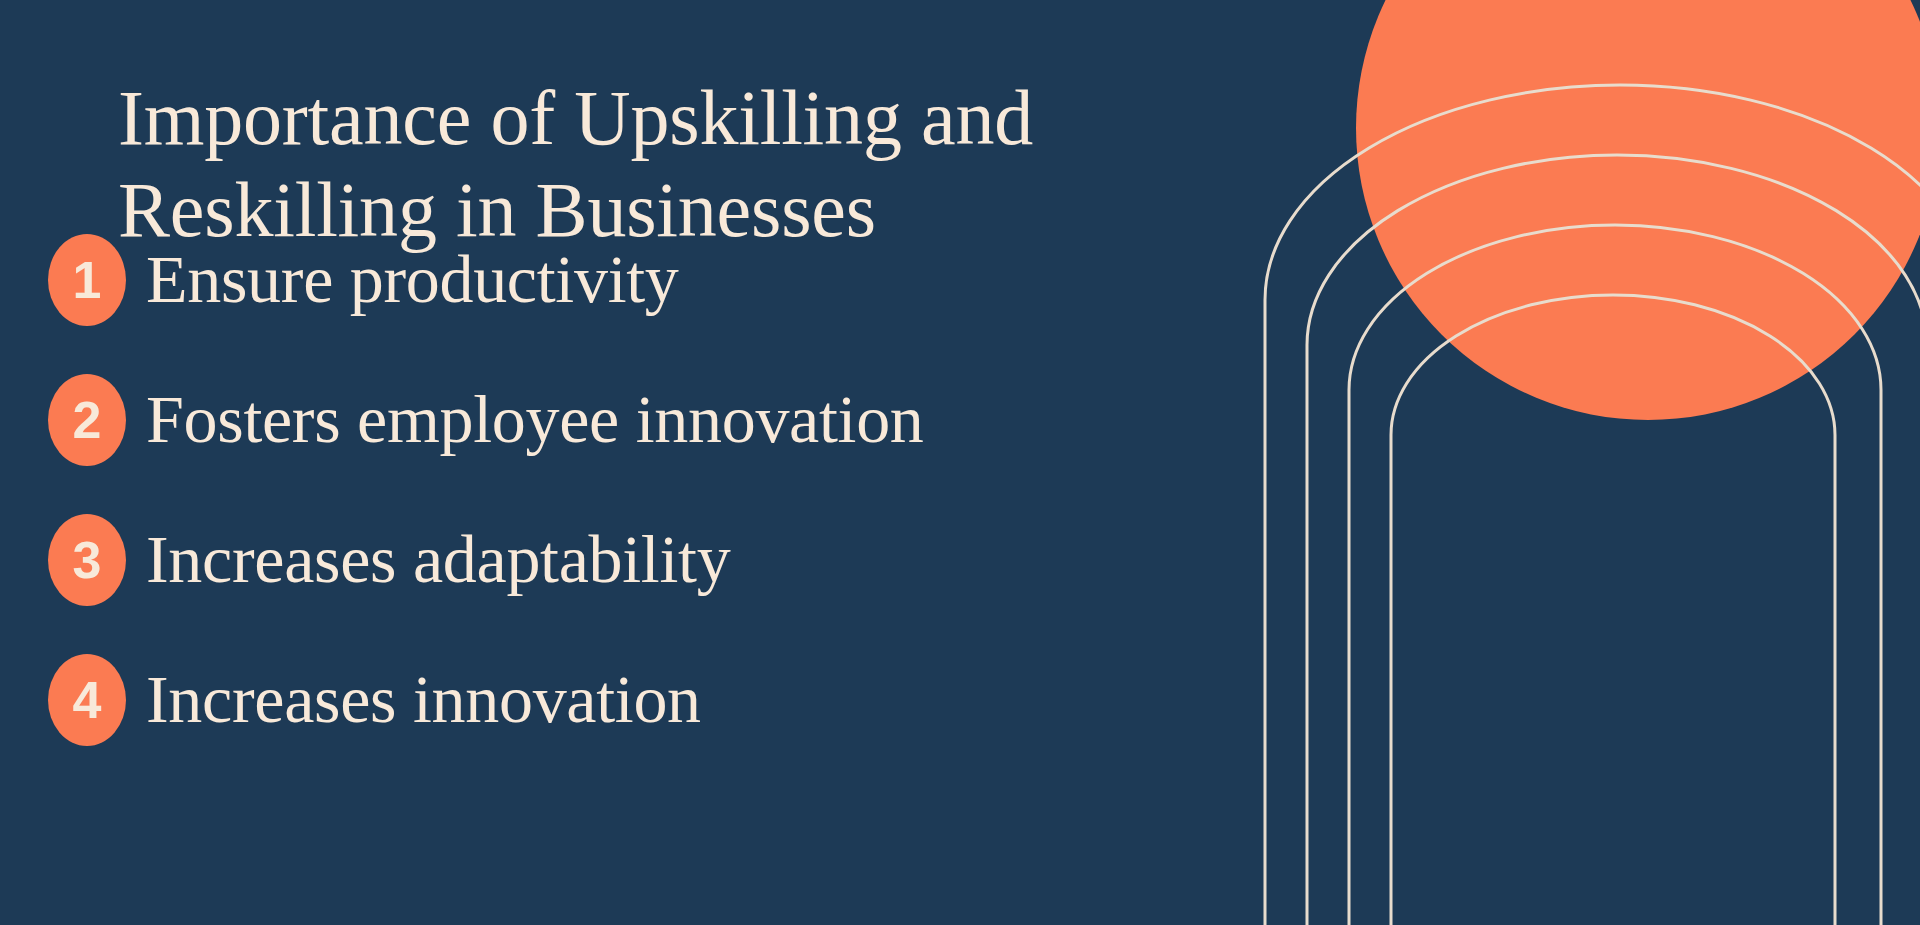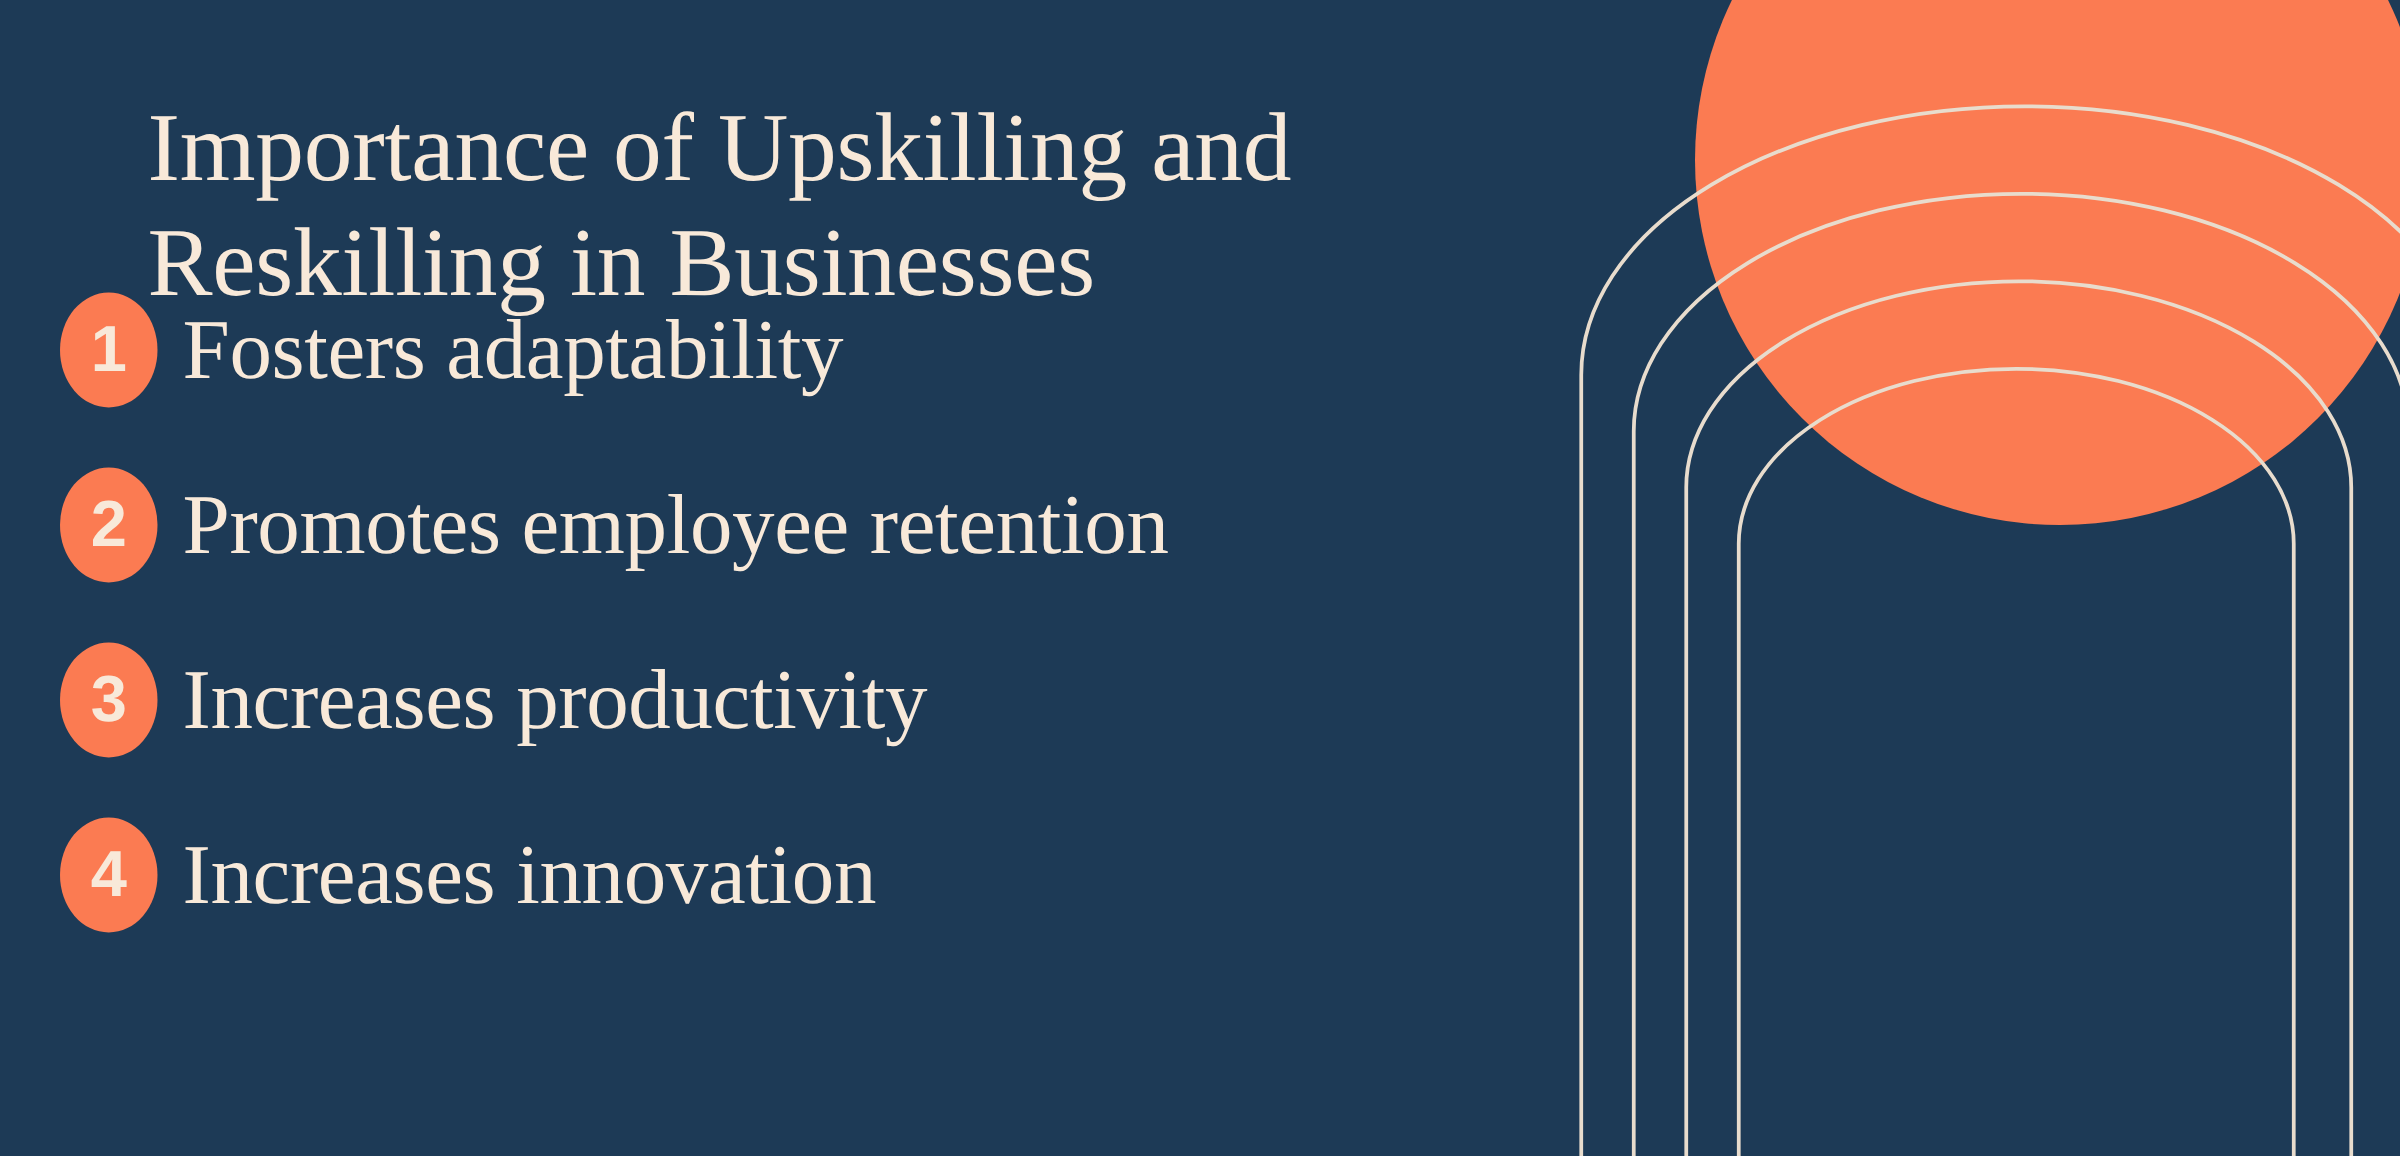--- a/index.html
+++ b/index.html
@@ -110,31 +110,31 @@
   </svg>
 
   <div class="content">
 
     <h1 class="title">Importance of Upskilling and Reskilling in Businesses</h1>
 
     <div class="list">
 
       <div class="row">
         <div class="badge">1</div>
-        <div class="row-text">Fosters adaptability</div>
+        <div class="row-text">Ensure productivity</div>
       </div>
 
       <div class="row">
         <div class="badge">2</div>
-        <div class="row-text">Promotes employee retention</div>
+        <div class="row-text">Fosters employee innovation</div>
       </div>
 
       <div class="row">
         <div class="badge">3</div>
-        <div class="row-text">Increases productivity</div>
+        <div class="row-text">Increases adaptability</div>
       </div>
 
       <div class="row">
         <div class="badge">4</div>
         <div class="row-text">Increases innovation</div>
       </div>
 
     </div>
   </div>
 </div>

